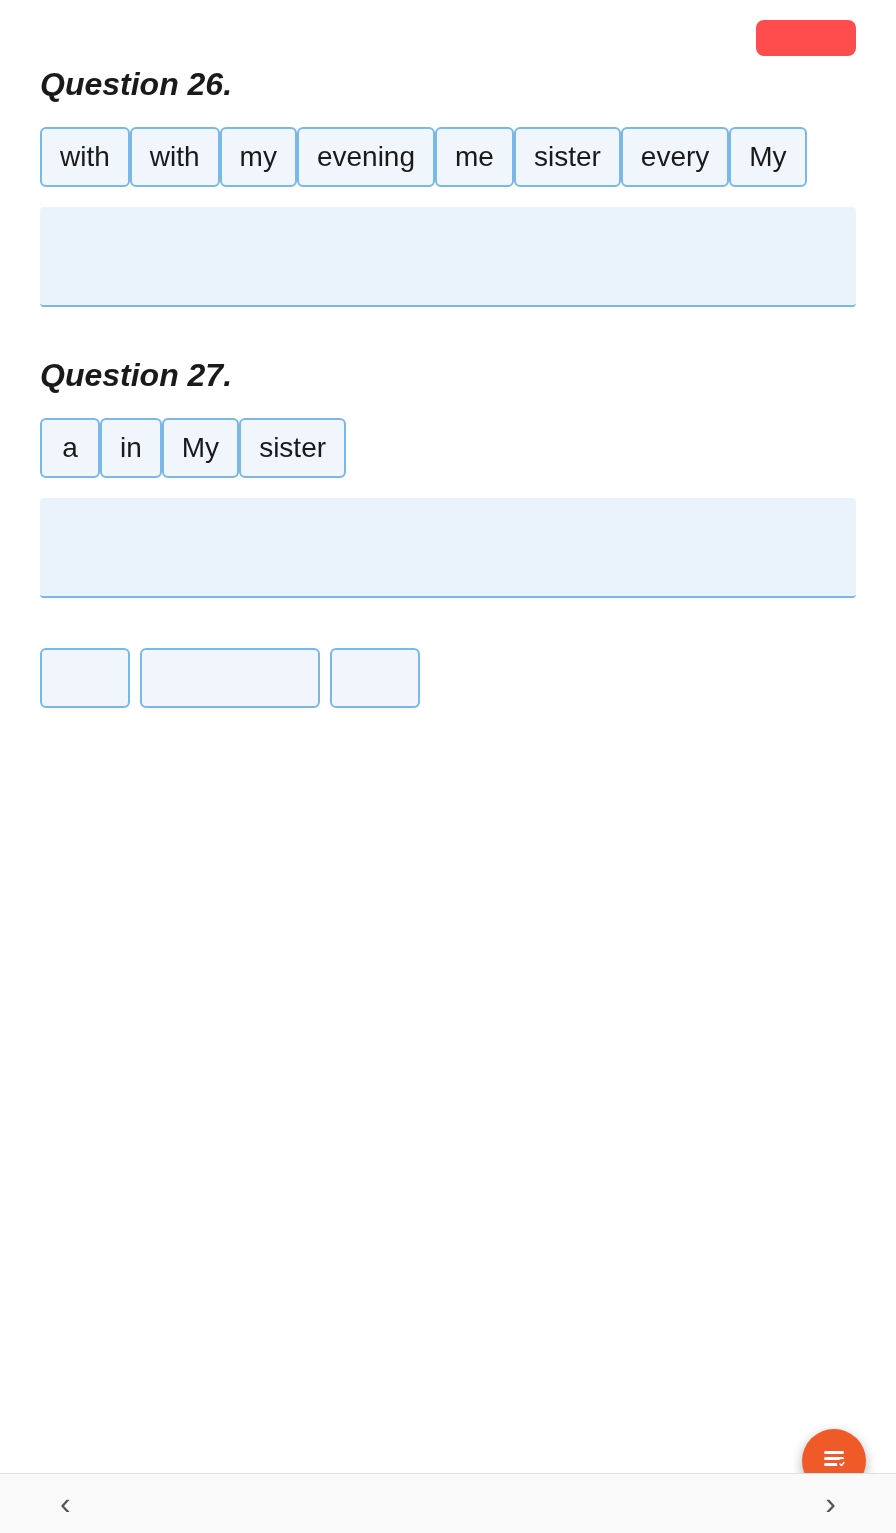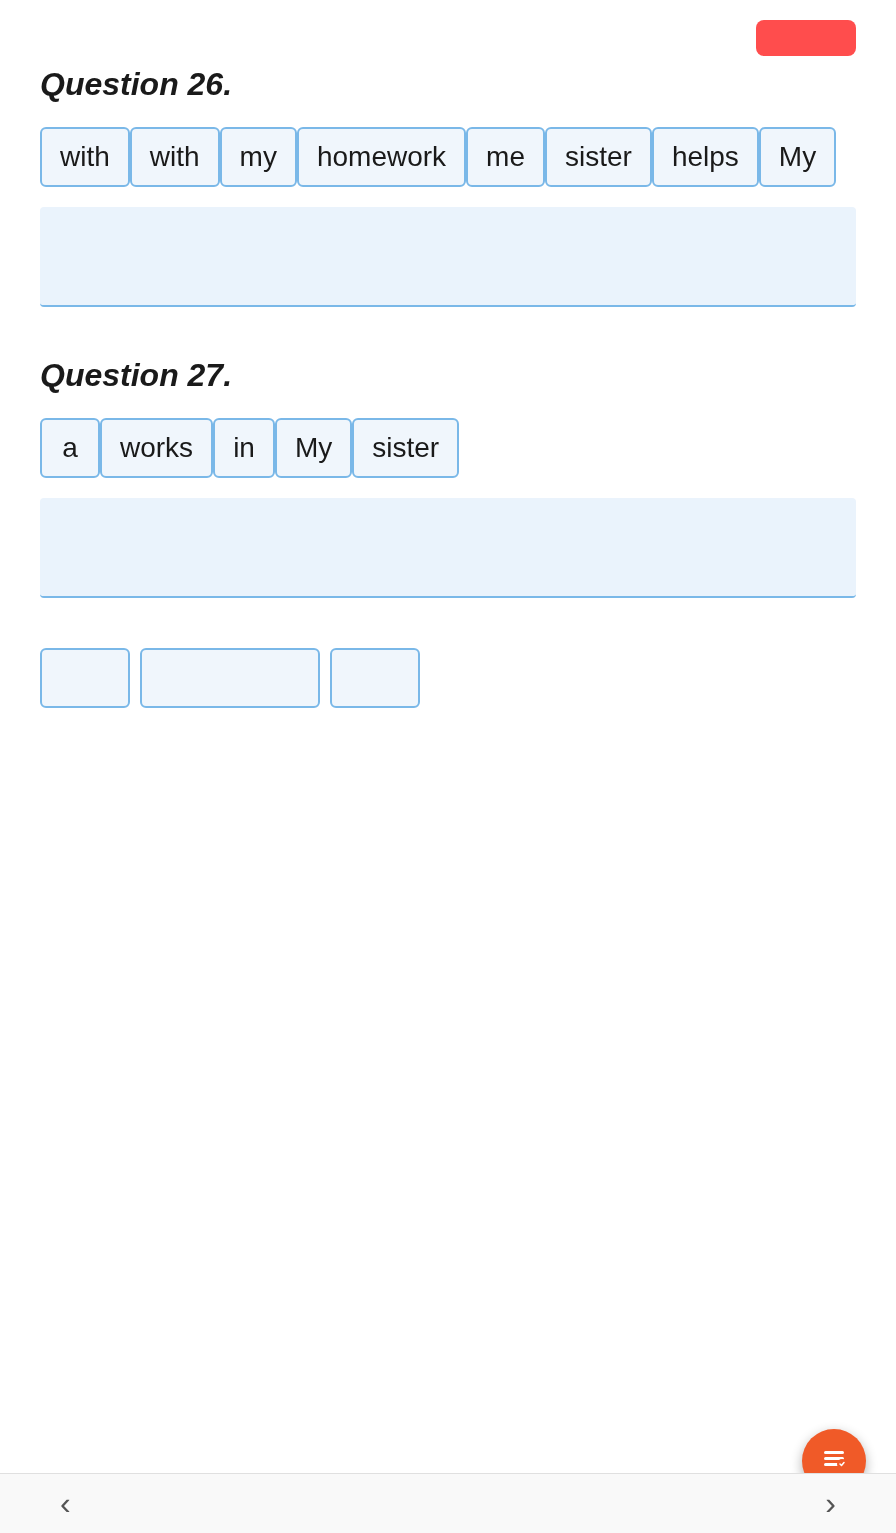--- a/index.html
+++ b/index.html
@@ -140,36 +140,35 @@
     <button class="top-button"></button>
   </div>
 
   <div class="question-section">
     <div class="question-label">Question 26.</div>
 
     <div class="word-bank">
       <div class="word-tile">with</div>
       <div class="word-tile">with</div>
       <div class="word-tile">my</div>
-      <div class="word-tile">homework</div>
+      <div class="word-tile">evening</div>
       <div class="word-tile">me</div>
       <div class="word-tile">sister</div>
-      <div class="word-tile">helps</div>
+      <div class="word-tile">every</div>
       <div class="word-tile">My</div>
     </div>
 
     <div class="answer-box"></div>
   </div>
 
   <div class="question-section">
     <div class="question-label">Question 27.</div>
 
     <div class="word-bank">
       <div class="word-tile">a</div>
-      <div class="word-tile">works</div>
       <div class="word-tile">in</div>
       <div class="word-tile">My</div>
       <div class="word-tile">sister</div>
     </div>
 
     <div class="answer-box"></div>
   </div>
 
   <div class="question-section">
 

